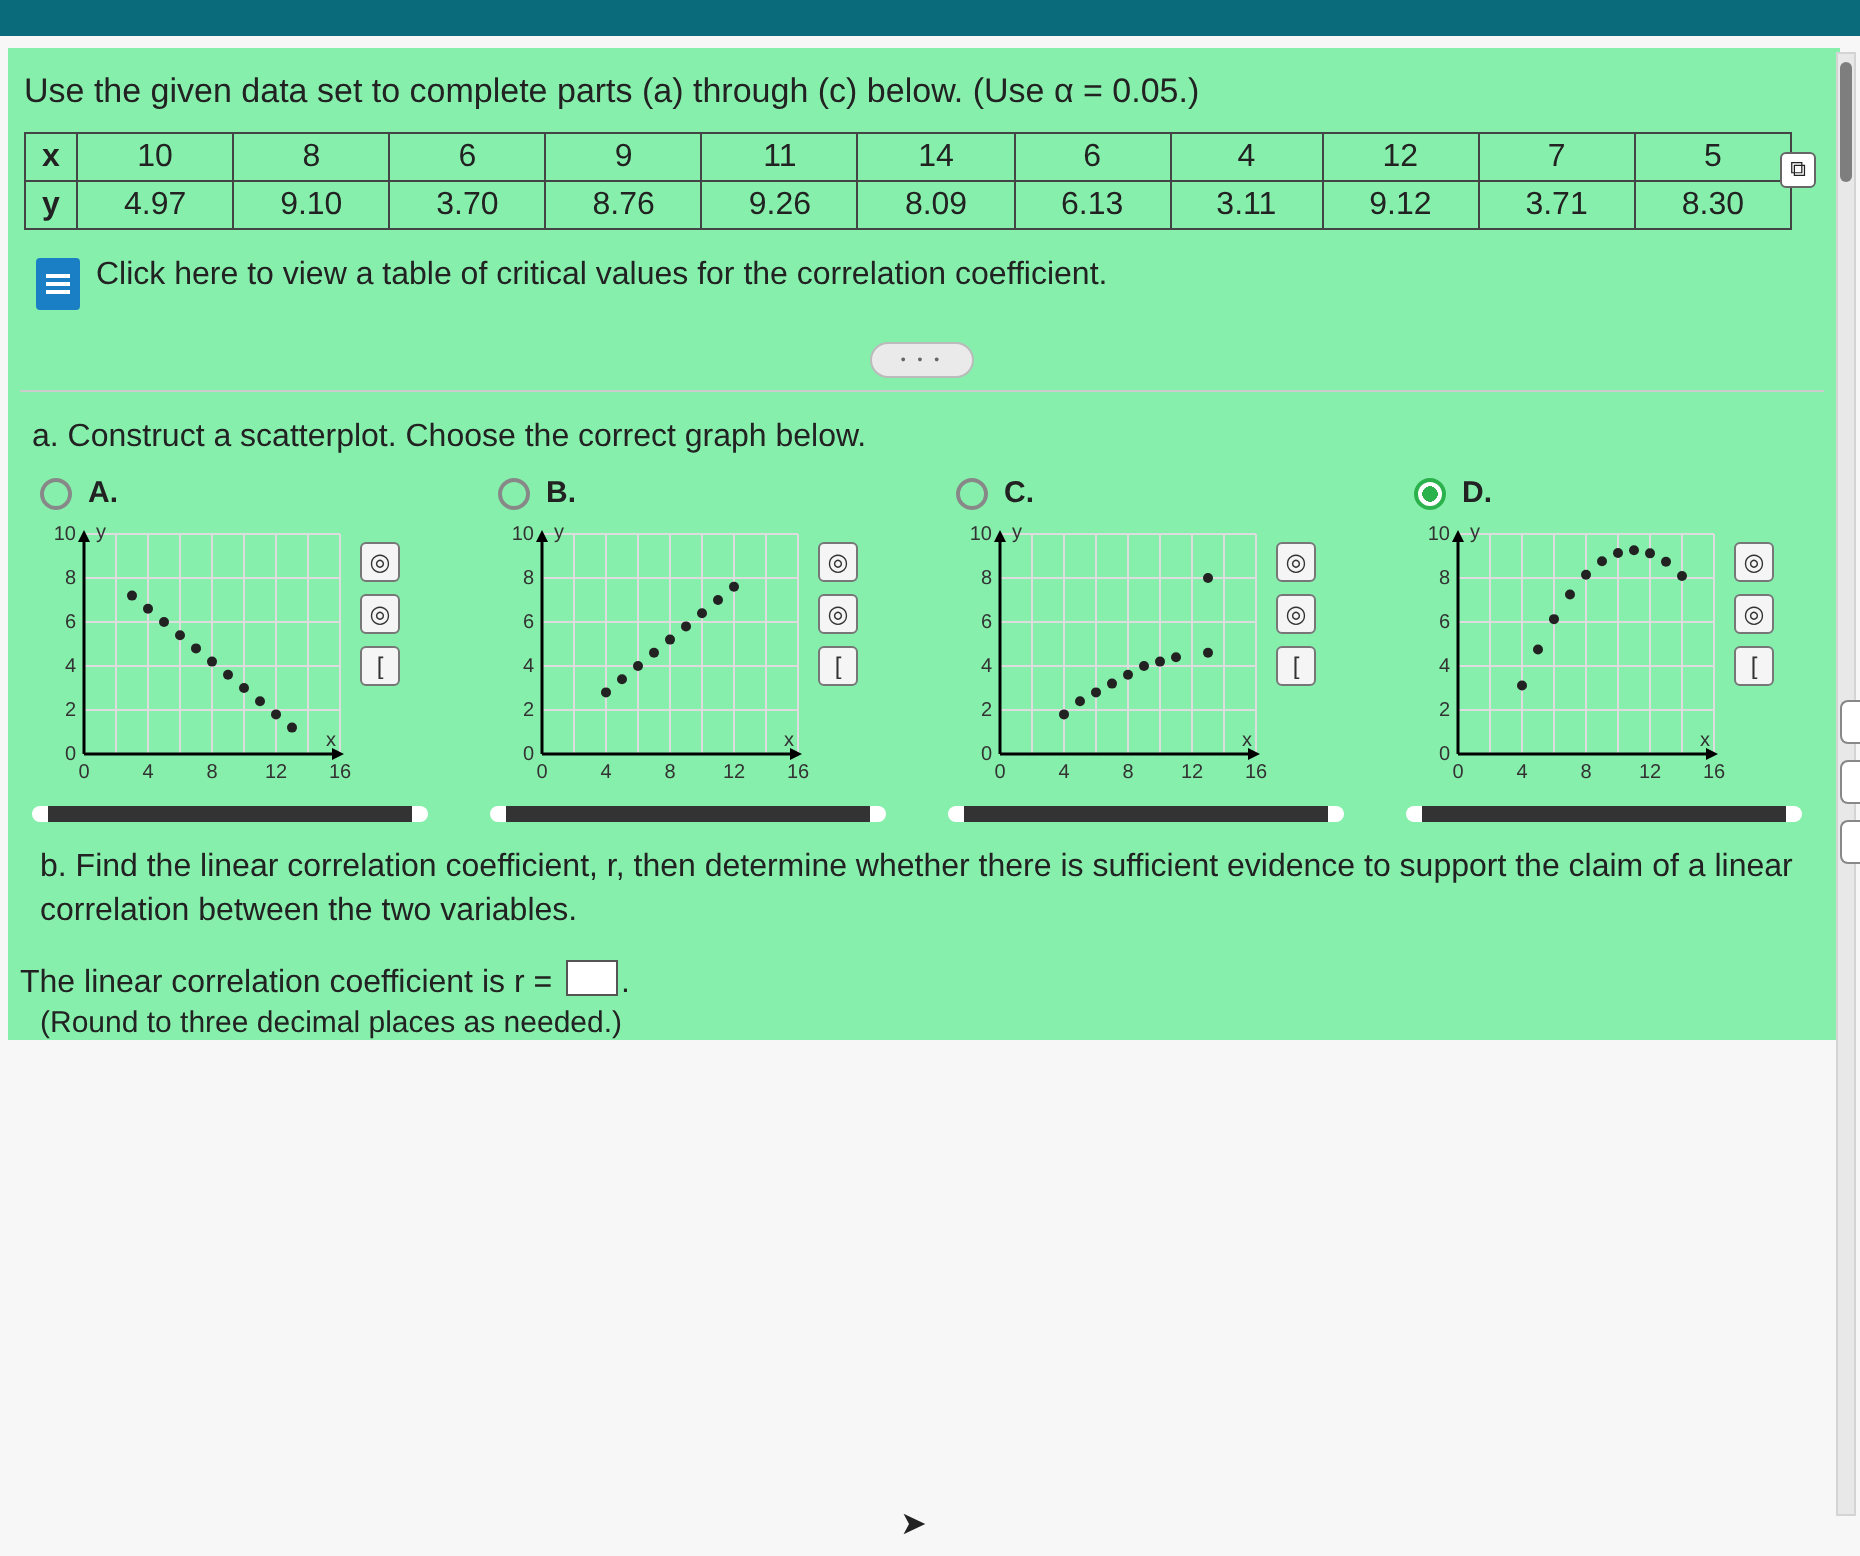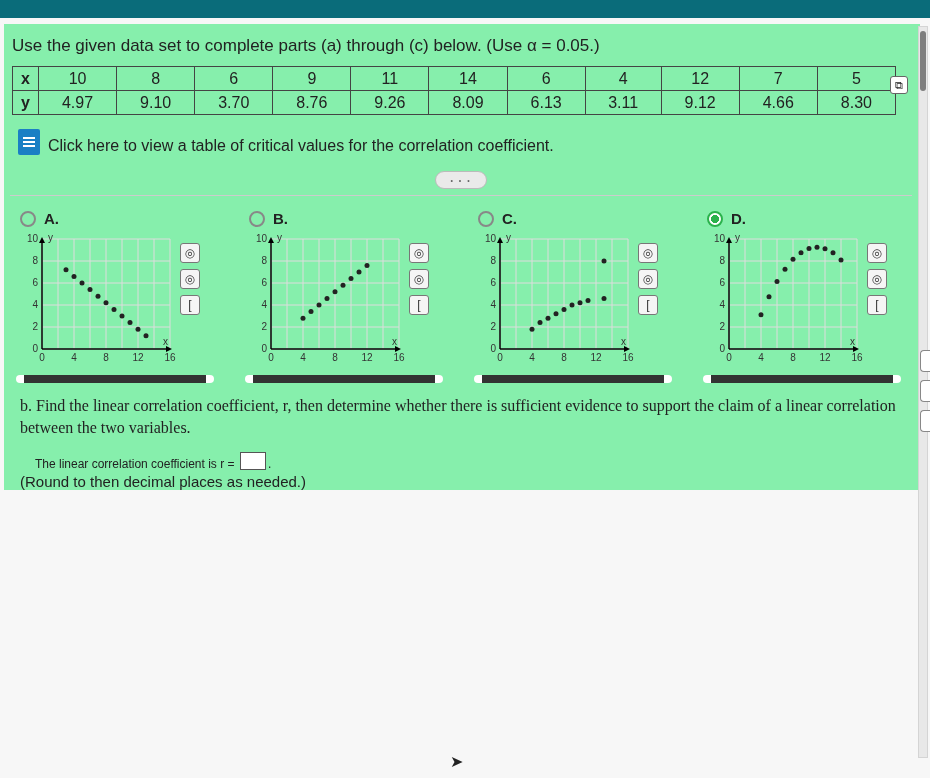--- a/index.html
+++ b/index.html
@@ -31,21 +31,21 @@
   table.data td {
     border: 1px solid #444;
     text-align: center;
     padding: 2px 6px;
     font-size: 16px;
     height: 24px;
   }
   table.data td.head { font-weight: bold; width: 26px; }
   .link-row {
     display: flex;
-    align-items: flex-end;
+    align-items: flex-start;
     gap: 8px;
     margin: 10px 4px 16px 8px;
   }
   .doc-icon {
     width: 22px; height: 26px;
     background: #1a7fc4;
     border-radius: 2px;
     display: flex; flex-direction: column; justify-content: center; align-items: center;
     gap: 2px;
   }
@@ -108,22 +108,22 @@
     display:flex; align-items:center; justify-content:center;
     font-size: 12px; color:#333; background:#f5f5f5;
   }
   .shadow-bar {
     height: 8px;
     width: 198px;
     border-radius: 4px;
     margin-top: 4px;
     background: linear-gradient(to right, #fff 0 4%, #333 4% 96%, #fff 96% 100%);
   }
-  .part-b { margin: 4px 10px 4px 10px; font-size: 16px; line-height: 1.35; font-family: Liberation Serif, serif;}
-  .ans-line { margin: 14px 10px 2px 25px; font-size: 12px; }
+  .part-b { margin: 4px 10px 4px 10px; font-size: 16px; line-height: 1.35;}
+  .ans-line { margin: 14px 10px 2px 0; font-size: 16px; }
   .ans-box {
     display: inline-block;
     width: 26px; height: 18px;
     border: 1px solid #555;
     vertical-align: -2px;
     margin: 0 2px;
     background: #fff;
   }
   .hint { margin: 2px 10px 6px 10px; font-size: 15px; }
   .right-scroll {
@@ -186,21 +186,21 @@
       <td class="head">y</td>
       <td>4.97</td>
       <td>9.10</td>
       <td>3.70</td>
       <td>8.76</td>
       <td>9.26</td>
       <td>8.09</td>
       <td>6.13</td>
       <td>3.11</td>
       <td>9.12</td>
-      <td>4.66</td>
+      <td>3.71</td>
       <td>8.30</td>
     </tr>
   </tbody>
     </table>
 
   <div class="copy-badge">⧉</div>
 
   <div class="link-row">
     <div class="doc-icon">
       <span></span>
@@ -209,20 +209,21 @@
     </div>
     <div class="link-text">Click here to view a table of critical values for the correlation coefficient.</div>
   </div>
 
   <div class="pill-wrap">
     <div class="pill">• • •</div>
   </div>
 
   <hr class="sep">
 
+  <div class="part-a">a. Construct a scatterplot. Choose the correct graph below.</div>
 
   <div class="options-row">
 
     <div class="option">
       <div class="opt-head">
         <span class="radio"></span>
         <span>A.</span>
       </div>
       <div class="chart-row">
         <div class="chart-box">
@@ -465,21 +466,21 @@
     </div>
 
   </div>
 
   <div class="part-b">b. Find the linear correlation coefficient, r, then determine whether there is sufficient evidence to support the claim of a linear correlation between the two variables.</div>
 
   <div class="ans-line">
     <span>The linear correlation coefficient is r =</span>
     <span class="ans-box"></span><span>.</span>
   </div>
-  <div class="hint">(Round to then decimal places as needed.)</div>
+  <div class="hint">(Round to three decimal places as needed.)</div>
 
 </div>
 
 <div class="right-scroll">
   <div class="thumb"></div>
 </div>
 
 <div class="right-stubs">
   <div class="stub"></div>
   <div class="stub"></div>

